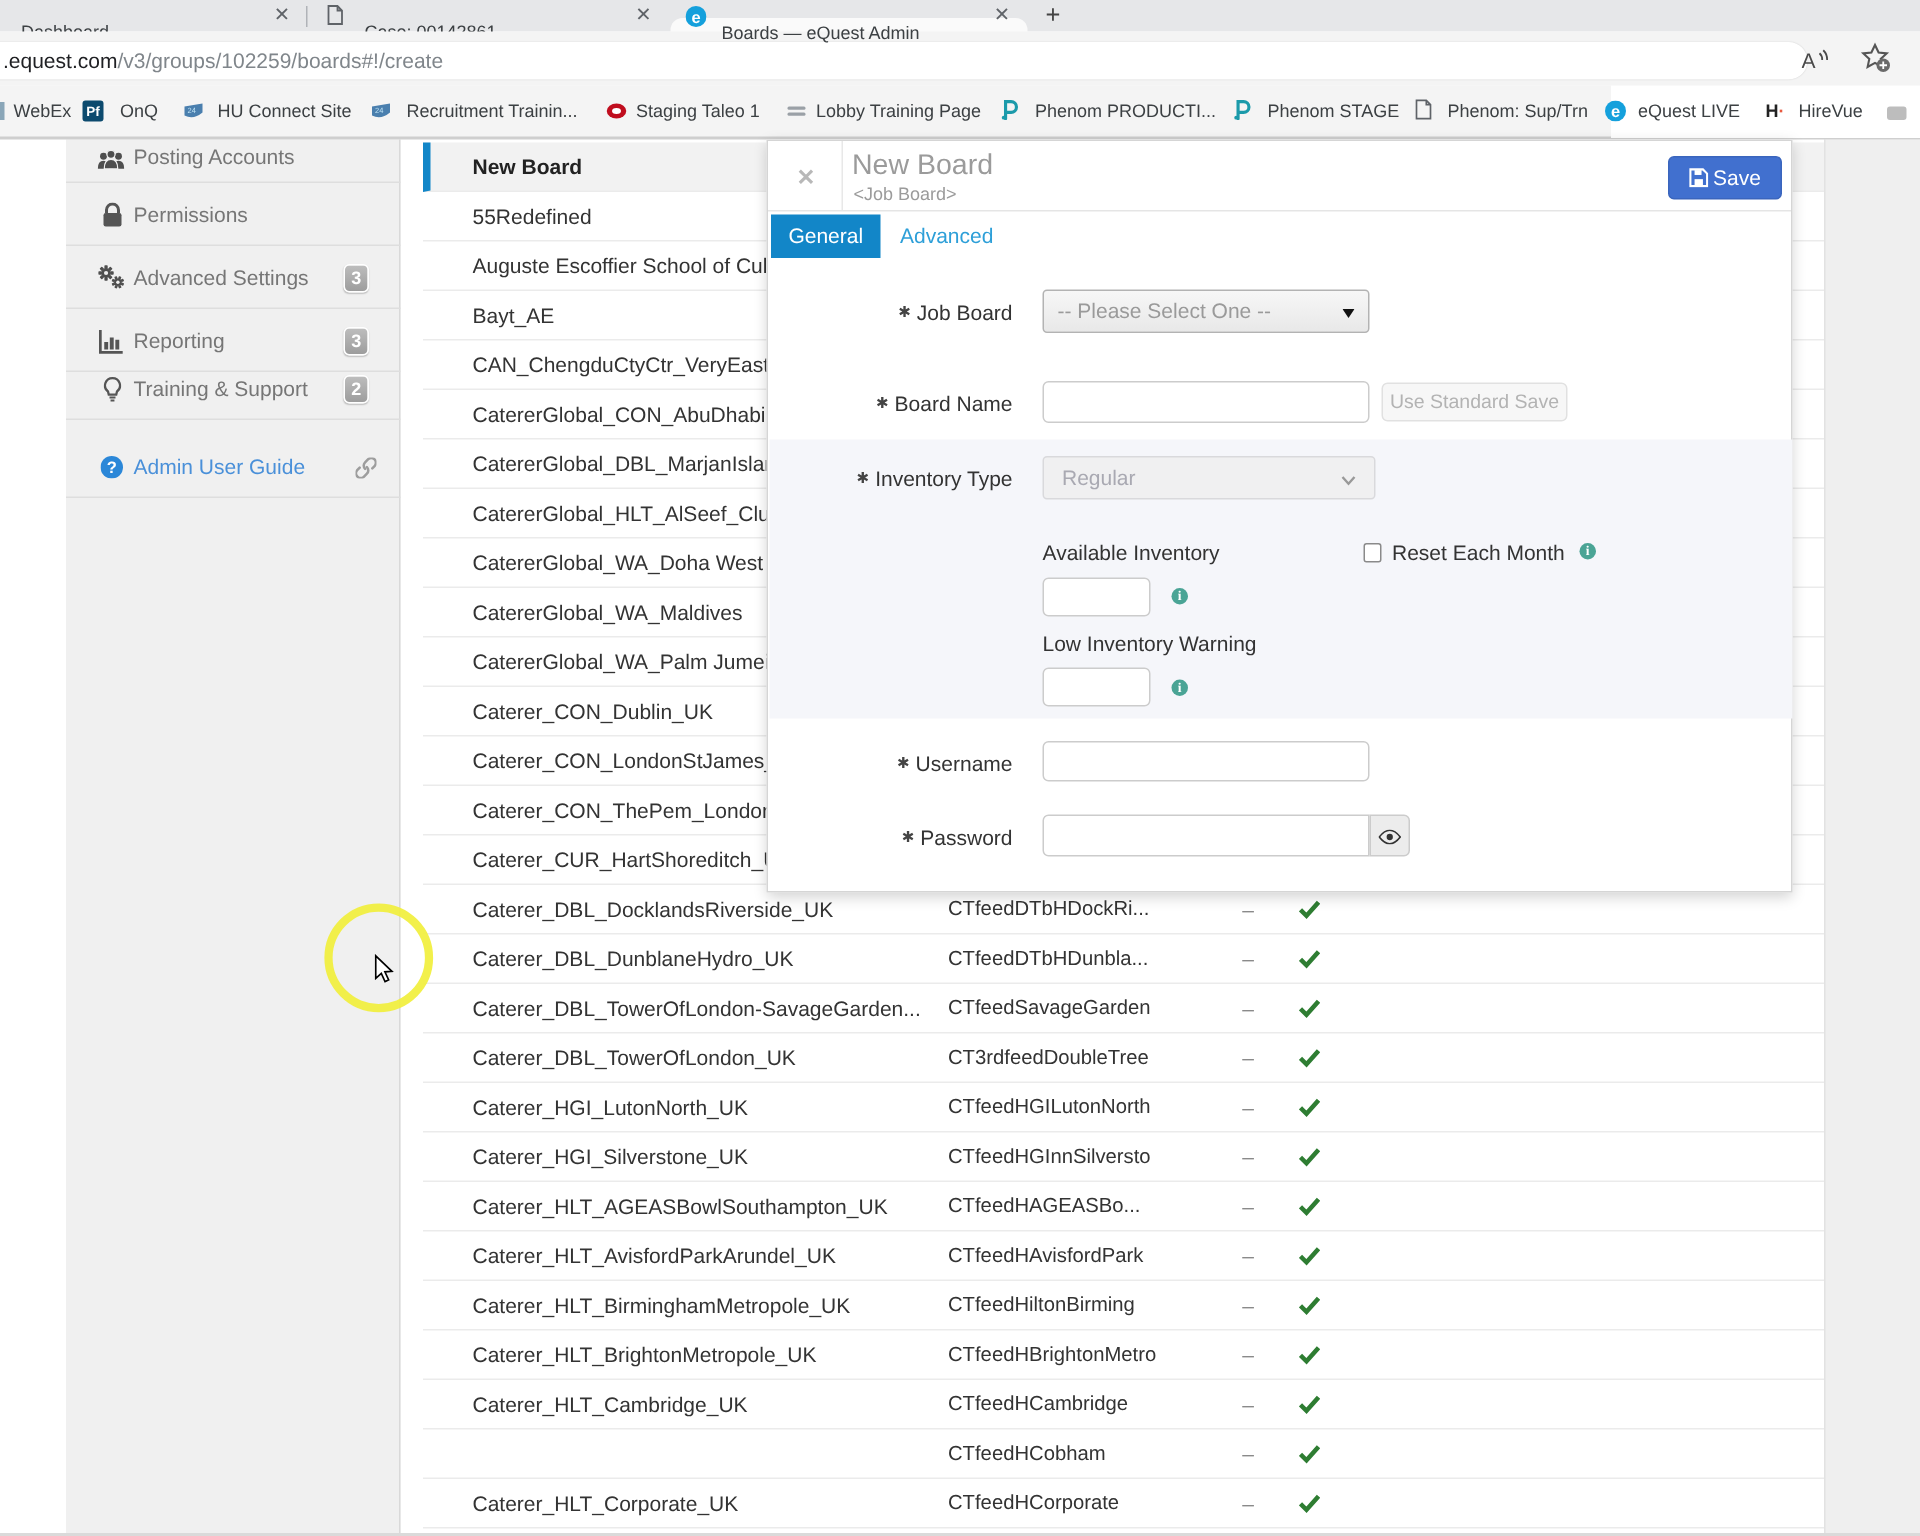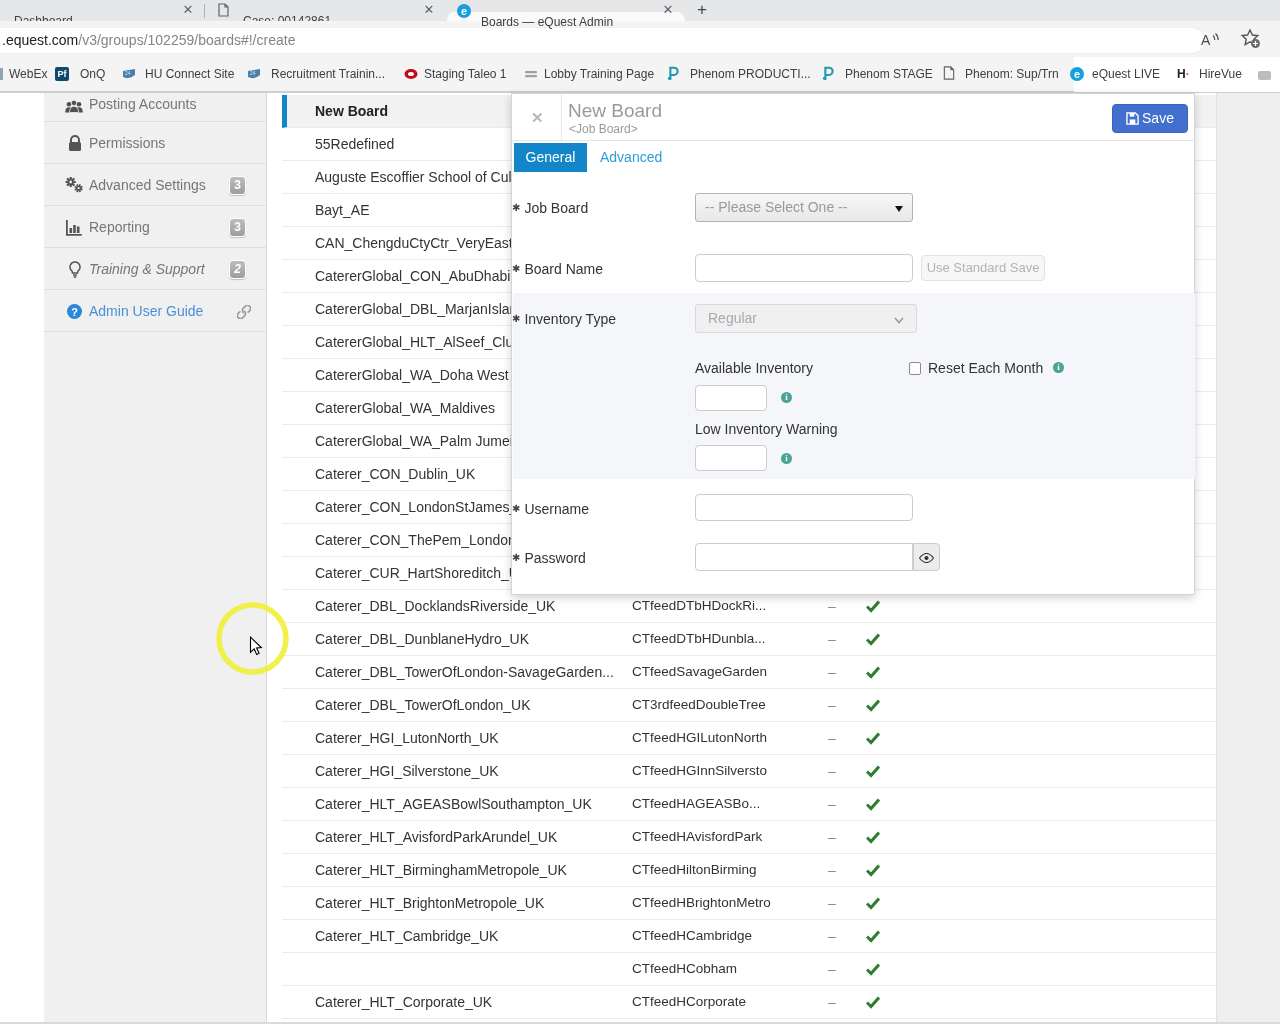--- a/index.html
+++ b/index.html
@@ -43,21 +43,21 @@
 
   
   #modal { position:absolute; left:511px; top:93px; width:684px; height:502px; background:#fff; border:1px solid #d5d5d5; box-shadow:0 3px 9px rgba(0,0,0,.18); }
   #mx { position:absolute; left:19px; top:15px; font-size:15px; font-weight:bold; color:#b8b8b8; }
   #mtitle { position:absolute; left:56px; top:6px; font-size:19px; color:#9b9b9b; }
   #msub { position:absolute; left:57px; top:28px; font-size:12px; color:#9b9b9b; }
   #msave { position:absolute; left:600px; top:10px; width:76px; height:29px; background:#4170cf; border:1px solid #3a65bd; border-radius:4px; color:#fff; font-size:14px; text-align:center; line-height:27px; }
   #mhline { position:absolute; left:0; top:46px; width:682px; height:1px; background:#e5e5e5; }
   #tabgen { position:absolute; left:2px; top:49px; width:73px; height:29px; background:#1286c8; color:#fff; font-size:14px; text-align:center; line-height:29px; }
   #tabadv { position:absolute; left:88px; top:49px; font-size:14px; color:#2d9fd8; line-height:29px; }
-  .flabel { position:absolute; left:0; width:163px; text-align:left; font-size:14px; color:#333; }
+  .flabel { position:absolute; left:0; width:163px; text-align:right; font-size:14px; color:#333; }
   .req { color:#444; font-size:10px; vertical-align:2px; margin-right:4px; }
   .inp { position:absolute; background:#fff; border:1px solid #ccc; border-radius:4px; }
   #panel { position:absolute; left:1px; top:199px; width:682px; height:186px; background:#f5f6fa; }
   .plabel { position:absolute; font-size:14px; color:#333; line-height:14px; }
   .info { position:absolute; width:11px; height:11px; border-radius:50%; background:#4aa495; color:#fff; font-size:9px; font-weight:bold; text-align:center; line-height:11px; font-family:"Liberation Serif",serif; }
   #cbx { position:absolute; left:397px; top:268px; width:12px; height:13px; background:#fff; border:1px solid #8a8a8a; border-radius:2px; }
   .sel1 { position:absolute; left:183px; top:99px; width:218px; height:29px; background:linear-gradient(#f7f7f7,#e8e8e8); border:1px solid #b3b3b3; border-radius:3px; color:#9a9a9a; font-size:14px; line-height:27px; padding-left:9px; }
   .sel2 { position:absolute; left:183px; top:210px; width:222px; height:29px; background:#f0f0f1; border:1px solid #d9d9dc; border-radius:3px; color:#a9a9b2; font-size:14px; line-height:27px; padding-left:12px; }
   #usl { position:absolute; left:409px; top:161px; width:124px; height:26px; background:#f7f7f7; border:1px solid #e1e1e1; border-radius:4px; color:#b3b3b3; font-size:13px; text-align:center; line-height:24px; }
   #eye { position:absolute; left:401px; top:449px; width:27px; height:28px; background:#ececec; border:1px solid #ccc; border-radius:0 4px 4px 0; }
@@ -211,21 +211,21 @@
           <g fill="#555">
             <path d="M0 0 h1.8 v14 h14 v1.8 h-15.8 z"></path>
             <rect x="3.5" y="8" width="2.6" height="5"></rect>
             <rect x="7.2" y="5" width="2.6" height="8"></rect>
             <rect x="10.9" y="6.5" width="2.6" height="6.5"></rect>
           </g>
         </svg>
       <div class="lbl" style="line-height:43px;">Reporting</div>
       <div class="badge" style="top:12px;">3</div>
     </div>
-    <div class="sit" style="top:155px;font-style:italic;">
+    <div class="sit" style="top:145px;">
       <svg width="12" height="17" viewBox="0 0 12 17" style="left:25px; top:13px;">
           <path d="M6 1 a5 5 0 0 1 3 9 l-.5 2 h-5 l-.5-2 a5 5 0 0 1 3-9 z" fill="none" stroke="#555" stroke-width="1.5"></path>
           <path d="M4 14 h4 M4.7 16 h2.6" stroke="#555" stroke-width="1.3"></path>
         </svg>
       <div class="lbl" style="line-height:43px;">Training &amp; Support</div>
       <div class="badge" style="top:12px;">2</div>
     </div>
     <div class="sit" style="top:197px; border-bottom:1px solid #dedede;">
       <svg width="15" height="15" viewBox="0 0 15 15" style="left:23px; top:14px;">
           <circle cx="7.5" cy="7.5" r="7.5" fill="#2b87d8"></circle>

